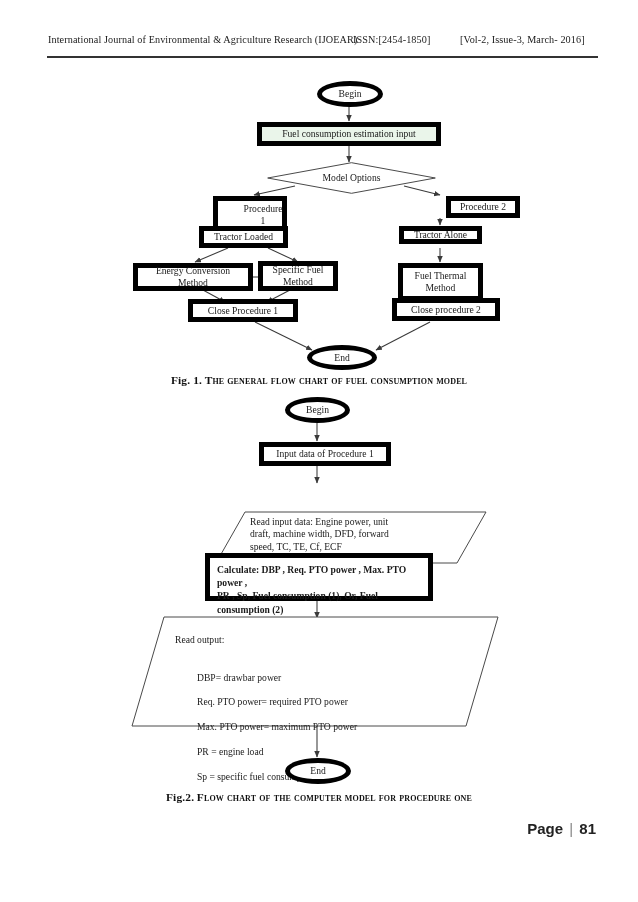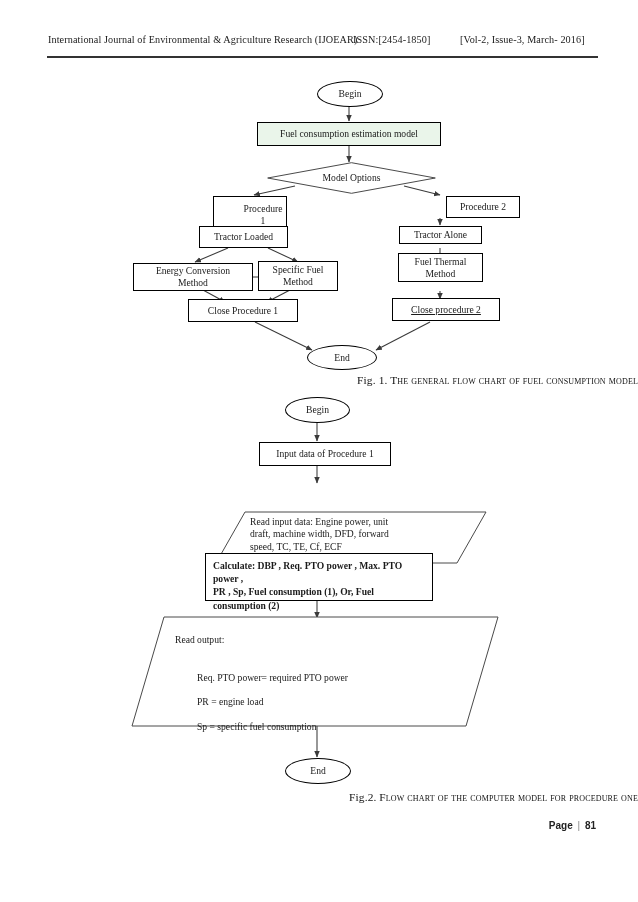--- a/index.html
+++ b/index.html
@@ -43,21 +43,21 @@
     top: 56px;
     width: 551px;
     height: 0;
     border-top: 2.2px solid #333;
   }
 
   
   .node {
     position: absolute;
     box-sizing: border-box;
-    border: 1px solid #000000;
+    border: 5px solid #000000;
     background: #ffffff;
     display: flex;
     align-items: center;
     justify-content: center;
     text-align: center;
     font-size: 9.6px;
     line-height: 12px;
     color: #1a1a1a;
     padding: 1px 4px;
   }
@@ -105,37 +105,37 @@
   
   .conn {
     position: absolute;
     left: 0; top: 0;
     pointer-events: none;
   }
 
   
   .caption {
     position: absolute;
-    text-align: right;
-    font-weight: normal;
+    text-align: center;
+    font-weight: bold;
     font-size: 10px;
     letter-spacing: 0.15px;
     color: #111;
     white-space: nowrap;
   }
   .caption .lead { font-size: 11.4px; }
   .caption .rest { font-variant: small-caps; font-size: 11.4px; }
 
   
   #footer {
     position: absolute;
     right: 42px;
     top: 820px;
     font-family: "Liberation Sans", "DejaVu Sans", sans-serif;
-    font-size: 10px;
+    font-size: 15px;
     font-weight: bold;
     color: #222;
   }
   #footer .bar { color: #888; padding: 0 2px; font-weight: normal; }
 
   .hl-green { background: #eaf5ea; }
 </style>
 </head>
 <body>
 
@@ -185,21 +185,21 @@
         <line x1="255" y1="322" x2="312" y2="350"></line>
 
         <line x1="430" y1="322" x2="376" y2="350"></line>
       </g>
 
       <line x1="242" y1="277" x2="258" y2="277" stroke="#3a3a3a" stroke-width="1.05"></line>
     </svg>
 
     <div class="node ellipse" style="left:317px; top:81px; width:66px; height:26px;">Begin</div>
 
-    <div class="node hl-green" style="left:257px; top:122px; width:184px; height:24px;">Fuel consumption  estimation model</div>
+    <div class="node hl-green" style="left:257px; top:122px; width:184px; height:24px;">Fuel consumption  estimation input</div>
 
     <div class="node diamond" style="left:267px; top:162px; width:169px; height:32px;">
       <svg class="diamond-shape" viewBox="0 0 169 32" preserveAspectRatio="none">
         <polygon points="84.5,0.7 168.3,16 84.5,31.3 0.7,16" fill="#ffffff" stroke="#4a4a4a" stroke-width="1"></polygon>
       </svg>
       <span class="diamond-label">Model Options</span>
     </div>
 
     <div class="node" style="left:213px; top:196px; width:74px; height:38px;padding-left:30px;">Procedure 1</div>
 
@@ -208,26 +208,26 @@
     <div class="node" style="left:199px; top:226px; width:89px; height:22px;">Tractor Loaded</div>
 
     <div class="node" style="left:399px; top:226px; width:83px; height:18px;">Tractor Alone</div>
 
     <div class="node" style="left:133px; top:263px; width:120px; height:28px; white-space:pre-line;">Energy Conversion
 Method</div>
 
     <div class="node" style="left:258px; top:261px; width:80px; height:30px; white-space:pre-line;">Specific Fuel
 Method</div>
 
-    <div class="node" style="left:398px; top:253px; width:85px; height:29px; white-space:pre-line;">Fuel Thermal
+    <div class="node" style="left:398px; top:263px; width:85px; height:38px; white-space:pre-line;">Fuel Thermal
 Method</div>
 
     <div class="node" style="left:188px; top:299px; width:110px; height:23px;">Close Procedure  1</div>
 
-    <div class="node" style="left:392px; top:298px; width:108px; height:23px;text-decoration:underline;">Close procedure 2</div>
+    <div class="node" style="left:392px; top:298px; width:108px; height:23px;">Close procedure 2</div>
 
     <div class="node ellipse" style="left:307px; top:345px; width:70px; height:25px;">End</div>
 
     <div class="caption" style="left:0; top:374px; width:638px;">
       <span class="lead">Fig. 1.</span>
       <span class="rest">The general flow chart of fuel consumption model</span>
     </div>
   </div>
 
   <div>
@@ -269,21 +269,23 @@
 PR , Sp, Fuel consumption  (1),   Or,            Fuel
 consumption (2)</div>
 
     <div class="para" style="left:131px; top:616px; width:368px; height:111px;">
       <svg viewBox="0 0 368 111" preserveAspectRatio="none">
         <polygon points="33,1 367,1 335,110 1,110" fill="#ffffff" stroke="#4a4a4a" stroke-width="1" vector-effect="non-scaling-stroke"></polygon>
       </svg>
       <div class="ptext" style="left:44px; top:6px; width:300px;">
         <div>Read output:</div>
         <div style="padding-left:22px;">
+          <div>DBP= drawbar power</div>
           <div>Req. PTO power= required PTO power</div>
+          <div>Max. PTO power= maximum  PTO power</div>
           <div>PR = engine load</div>
           <div>Sp = specific  fuel consumption</div>
         </div>
       </div>
     </div>
 
     <div class="node ellipse" style="left:285px; top:758px; width:66px; height:26px;">End</div>
 
     <div class="caption" style="left:0; top:791px; width:638px;">
       <span class="lead">Fig.2.</span>

